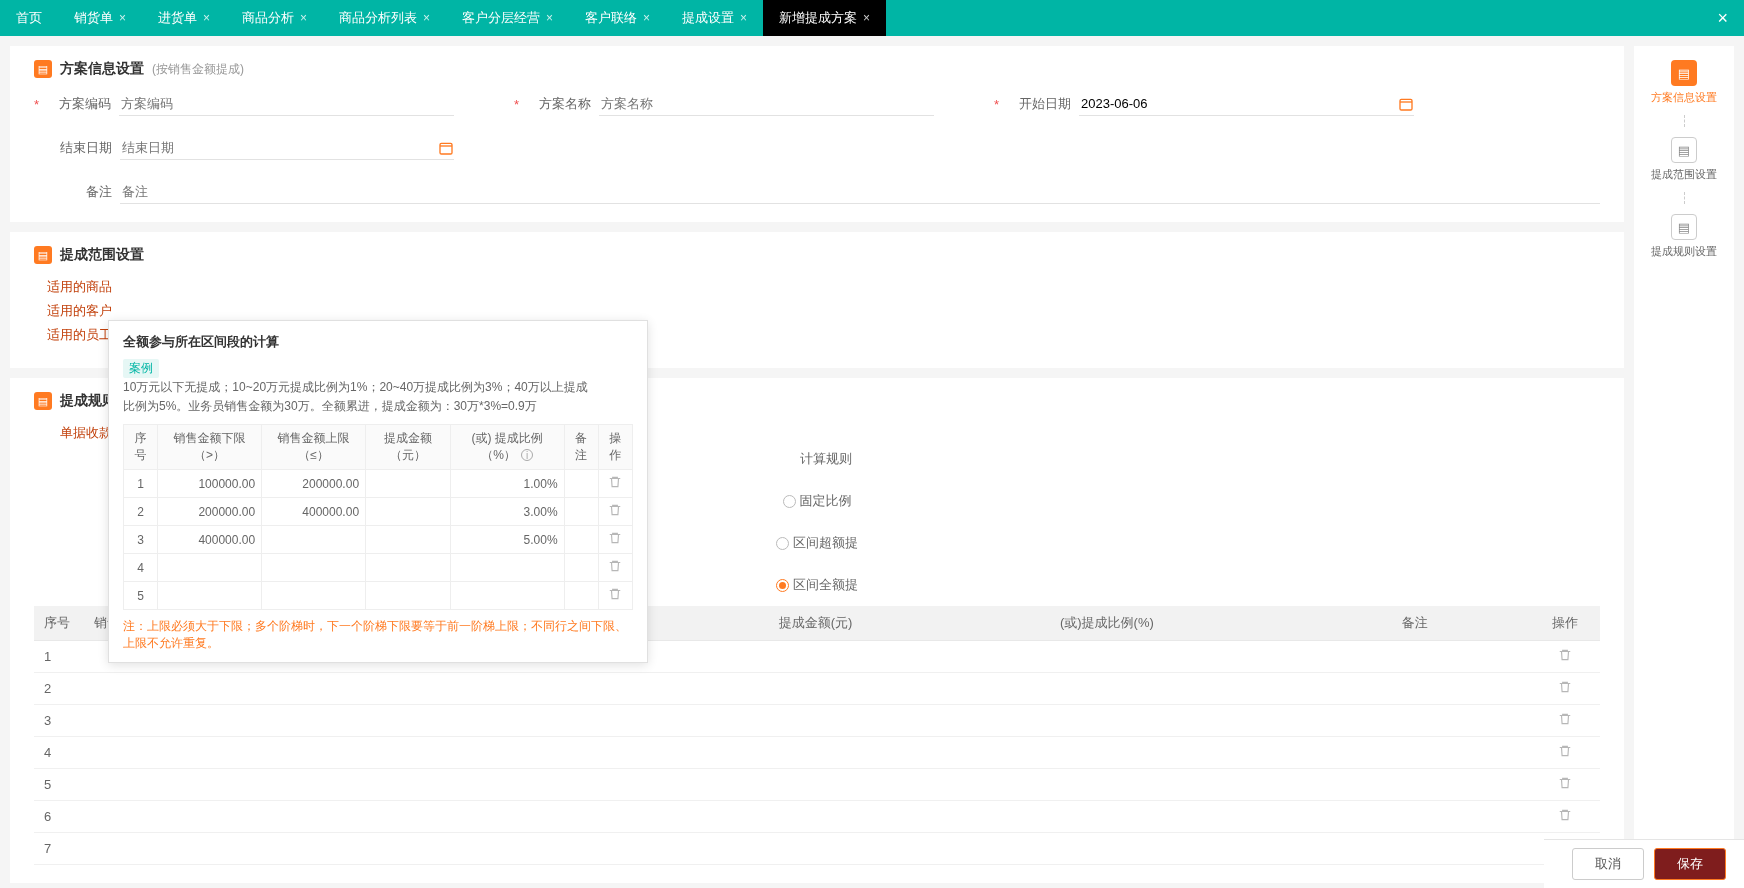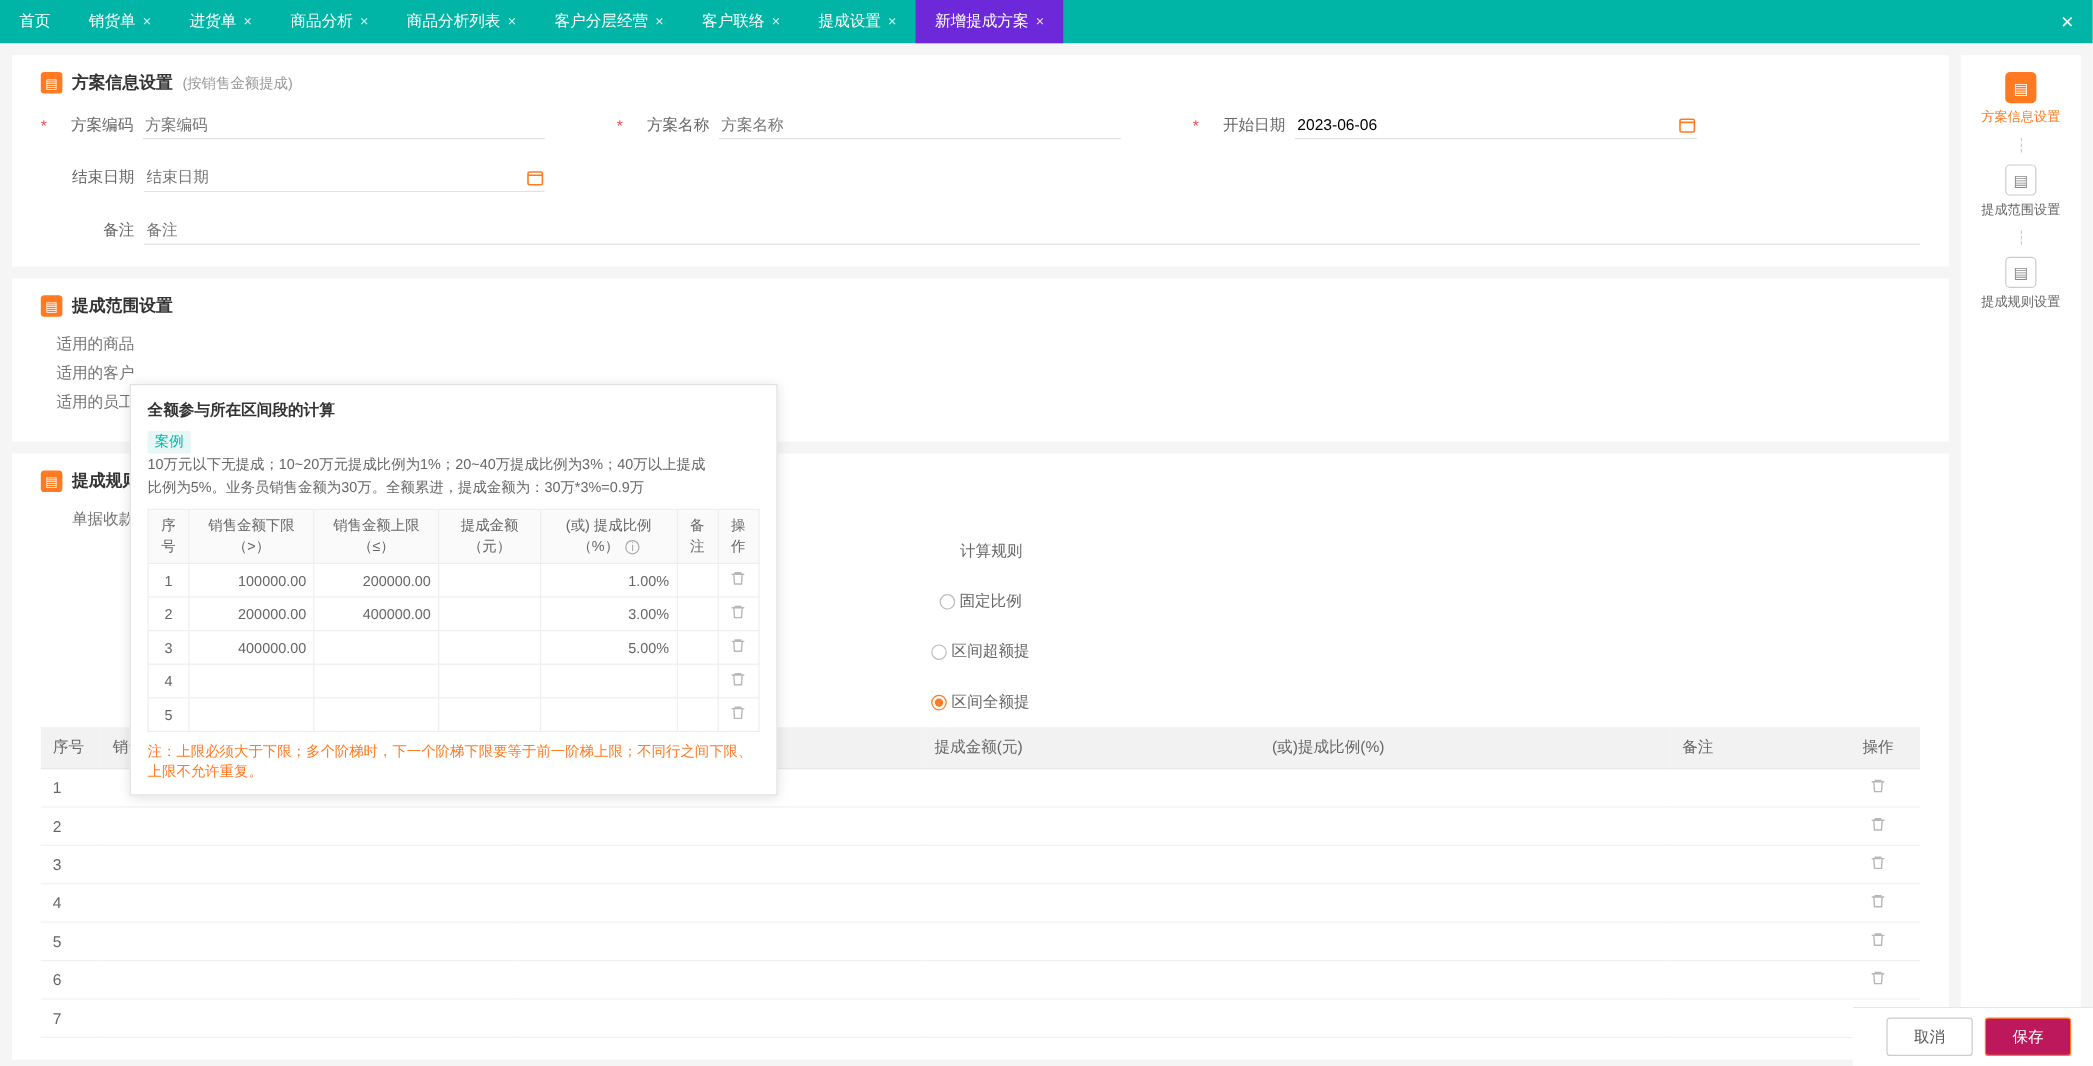--- a/index.html
+++ b/index.html
@@ -1,20 +1,20 @@
 <!DOCTYPE html>
 <html><head>
 <meta charset="utf-8">
 <style>
 * { box-sizing: border-box; margin: 0; padding: 0; }
 body { font-family: "Microsoft YaHei", Arial, sans-serif; font-size: 13px; color: #333; background: #f5f5f5; }
 
 .tab-bar { background: #00b5a5; height: 36px; display: flex; align-items: center; position: relative; }
 .tab { padding: 0 16px; height: 36px; line-height: 36px; color: #fff; display: flex; align-items: center; gap: 6px; cursor: pointer; }
-.tab.active { background: #6d28d9; }
+.tab.active { background: #000000; }
 .tab-close { font-size: 12px; opacity: 0.8; }
 .global-close { position: absolute; right: 8px; top: 0; height: 36px; line-height: 36px; color: #fff; font-size: 18px; padding: 0 8px; cursor: pointer; }
 
 .page-wrap { display: flex; padding: 10px; gap: 10px; }
 .main-col { flex: 1; display: flex; flex-direction: column; gap: 10px; }
 .side-nav { width: 100px; background: #fff; padding: 14px 4px; display: flex; flex-direction: column; align-items: center; gap: 10px; }
 
 .panel { background: #fff; padding: 14px 24px 18px; }
 .panel-head { display: flex; align-items: center; gap: 8px; margin-bottom: 14px; }
 .head-badge { width: 18px; height: 18px; border-radius: 3px; background: #ff7a21; display: inline-flex; align-items: center; justify-content: center; color: #fff; font-size: 11px; }
@@ -25,21 +25,21 @@
 .form-row { display: flex; align-items: center; width: 420px; }
 .form-row.full { width: 100%; }
 .req { color: #f05050; margin-right: 4px; }
 .flabel { width: 68px; text-align: right; color: #666; font-size: 13px; margin-right: 8px; }
 .finput { flex: 1; border: none; border-bottom: 1px solid #e2e2e2; padding: 4px 2px; font-size: 13px; outline: none; }
 .date-wrap { flex: 1; display: flex; align-items: center; border-bottom: 1px solid #e2e2e2; }
 .date-wrap input { flex: 1; border: none; padding: 4px 2px; font-size: 13px; outline: none; }
 .cal-icon { width: 16px; height: 16px; color: #ff7a21; }
 
 .scope-line { display: flex; align-items: center; margin: 6px 0; }
-.scope-lbl { width: 78px; color: #737373; font-size: 13px; text-align: right; margin-right: 8px; }
+.scope-lbl { width: 78px; color: #c2410c; font-size: 13px; text-align: right; margin-right: 8px; }
 
 .rule-line { display: flex; align-items: center; gap: 24px; margin: 8px 0; flex-direction: column; }
 .rule-lbl { width: 78px; color: #666; font-size: 13px; text-align: right; margin-right: 8px; }
 .radio-item { display: flex; align-items: center; gap: 4px; font-size: 13px; color: #666; cursor: pointer; }
 .radio { width: 13px; height: 13px; border: 1px solid #bbb; border-radius: 50%; display: inline-flex; align-items: center; justify-content: center; }
 .radio.on { border-color: #ff7a21; }
 .radio.on::after { content: ""; width: 7px; height: 7px; background: #ff7a21; border-radius: 50%; }
 
 .tooltip-card { position: absolute; left: 108px; top: 284px; width: 540px; background: #fff; border: 1px solid #e0e0e0; box-shadow: 0 2px 10px rgba(0,0,0,0.12); padding: 12px 14px 10px; z-index: 20; }
 .tip-title { font-weight: 600; font-size: 13px; margin-bottom: 8px; }
@@ -65,21 +65,21 @@
 .side-step { display: flex; flex-direction: column; align-items: center; gap: 4px; }
 .side-ico-box { width: 26px; height: 26px; border-radius: 4px; display: flex; align-items: center; justify-content: center; }
 .side-ico-box.active { background: #ff7a21; color: #fff; }
 .side-ico-box.inactive { border: 1px solid #ccc; color: #888; background: #fff; }
 .side-lbl { font-size: 11px; color: #666; }
 .side-lbl.active { color: #ff7a21; }
 .side-dash { width: 1px; height: 12px; border-left: 1px dashed #ccc; }
 
 .footer-bar { position: fixed; bottom: 0; right: 0; background: #fff; border-top: 1px solid #e5e5e5; padding: 8px 18px; display: flex; gap: 10px; justify-content: flex-end; width: 200px; }
 .btn { padding: 6px 22px; font-size: 13px; border-radius: 3px; cursor: pointer; border: 1px solid #ccc; background: #fff; color: #555; }
-.btn.primary { background: #be185d; border-color: #ff7a21; color: #fff; }
+.btn.primary { background: #7f1d1d; border-color: #ff7a21; color: #fff; }
 
 .content-area { position: relative; }
 </style>
 </head>
 <body>
 
 <div class="tab-bar" id="tab-bar">
 <div class="tab">
       <span>首页</span>
     </div>

